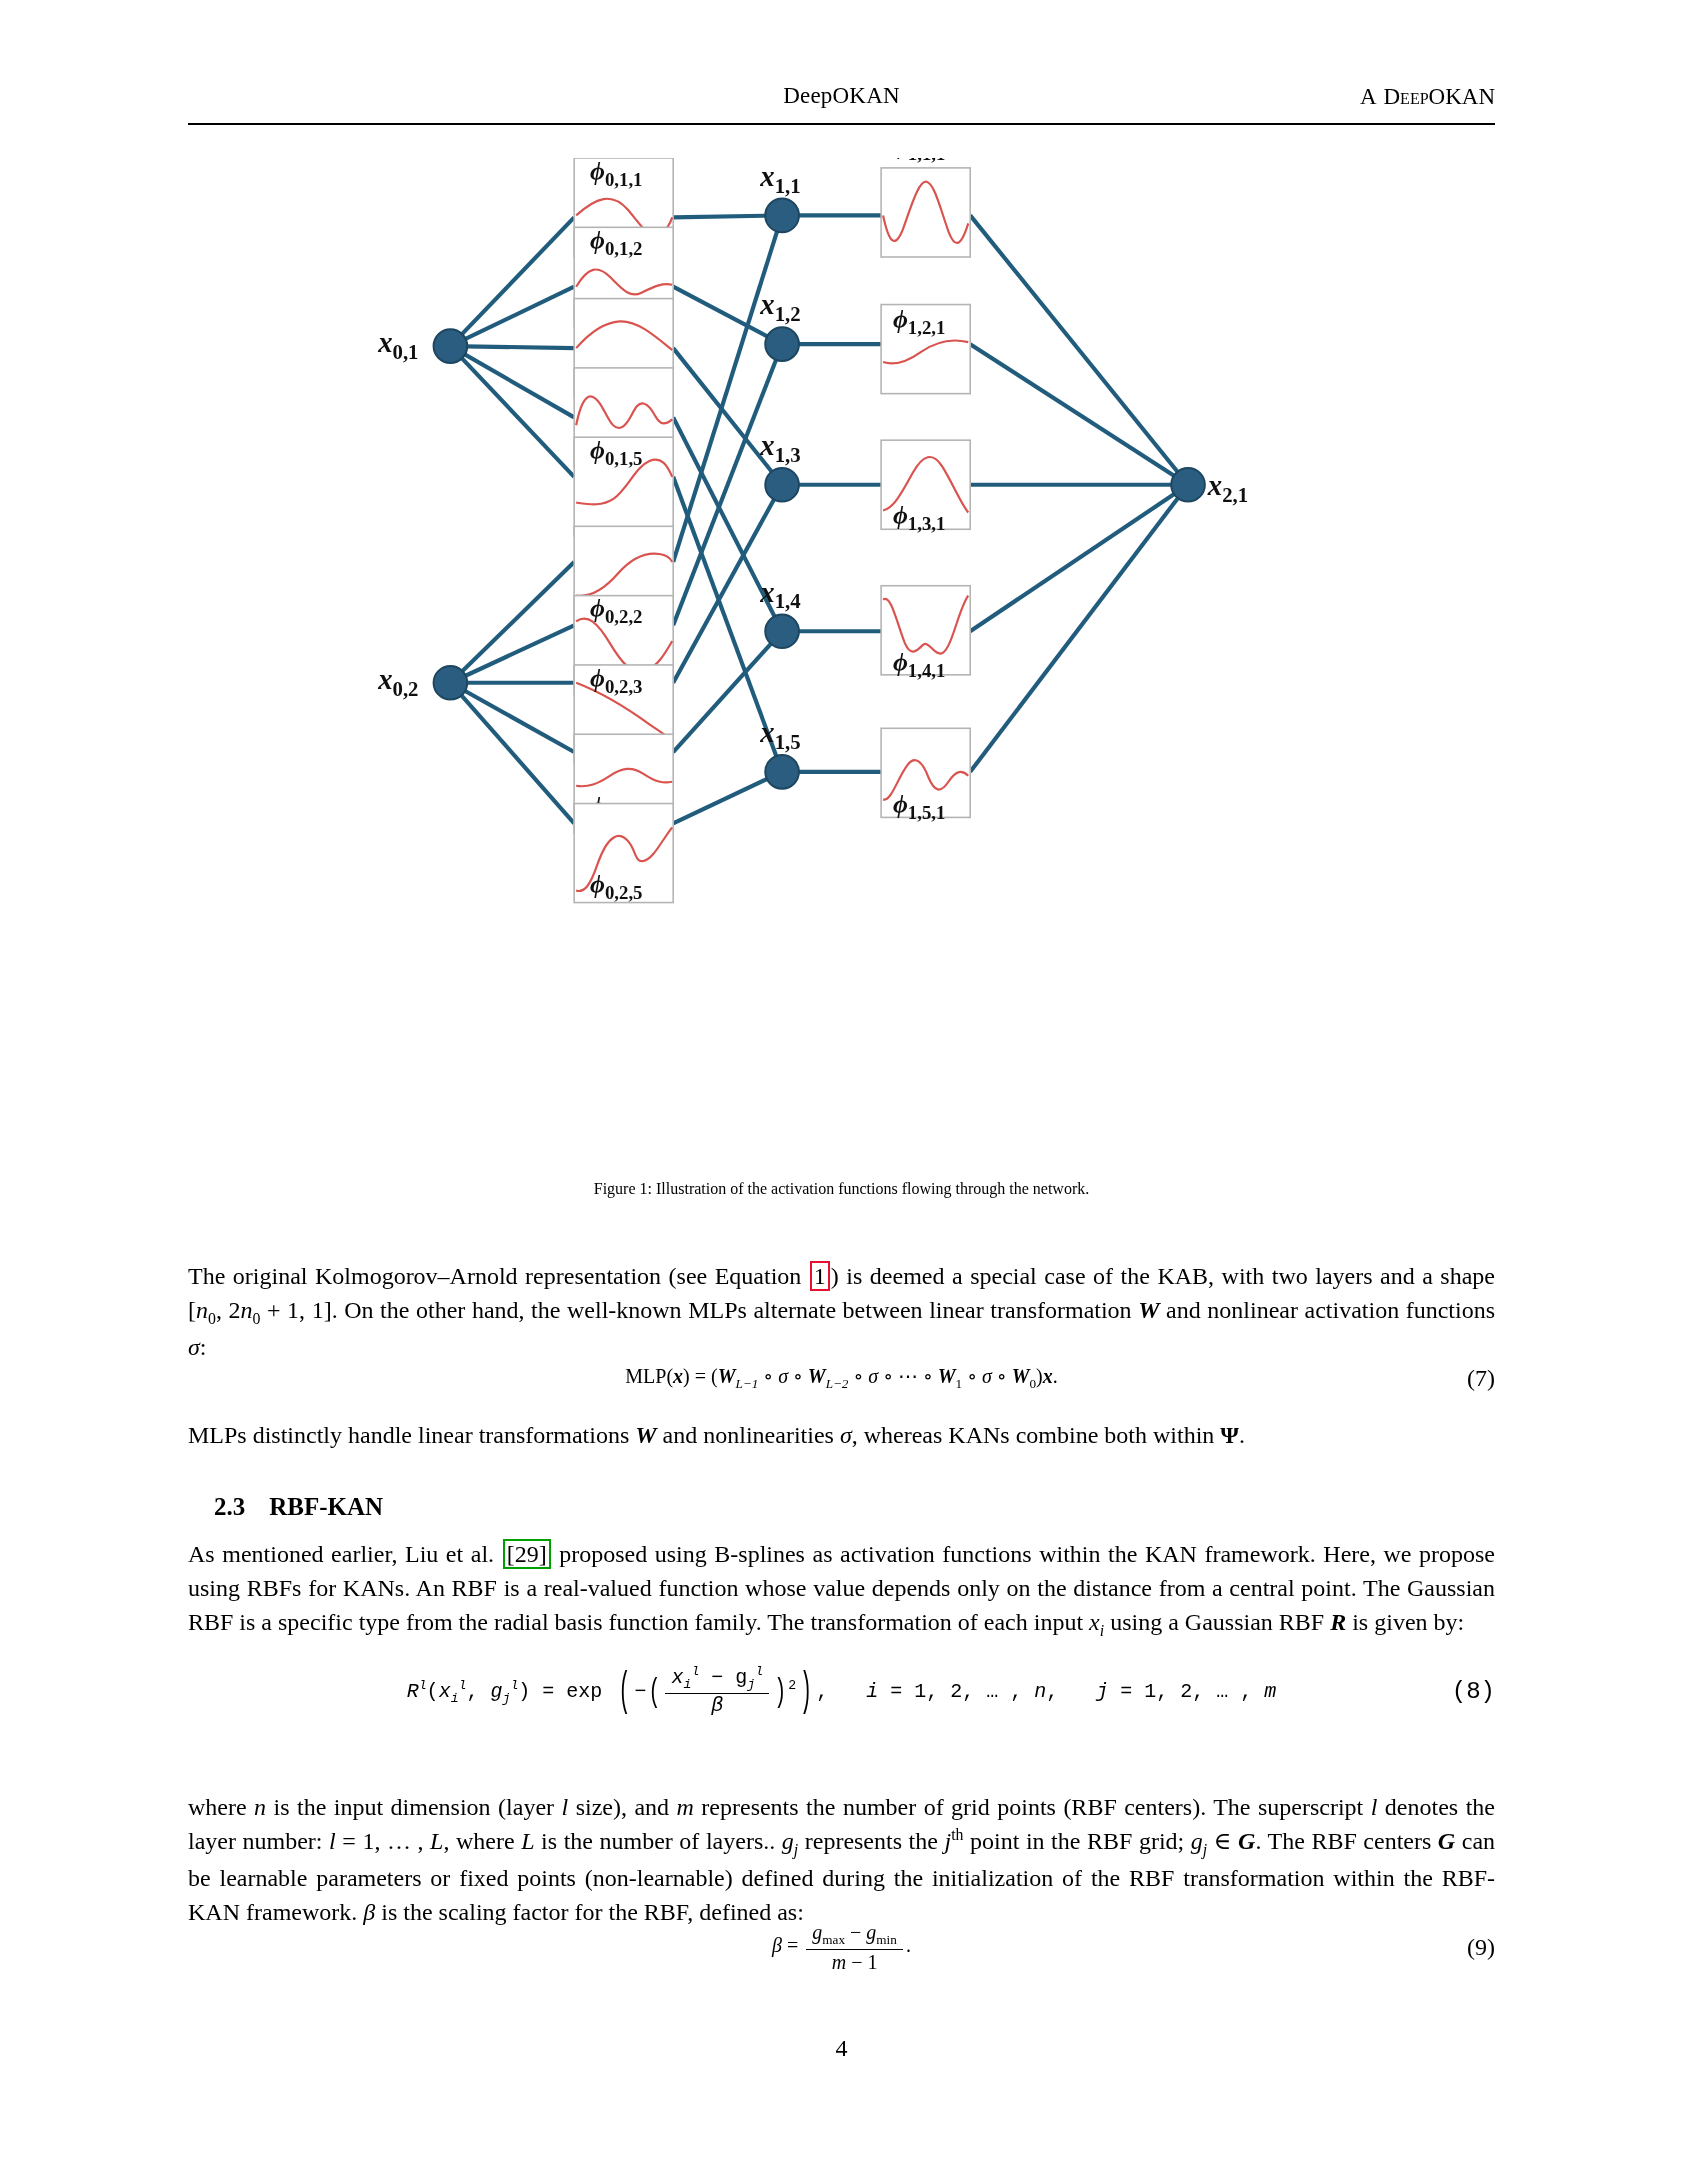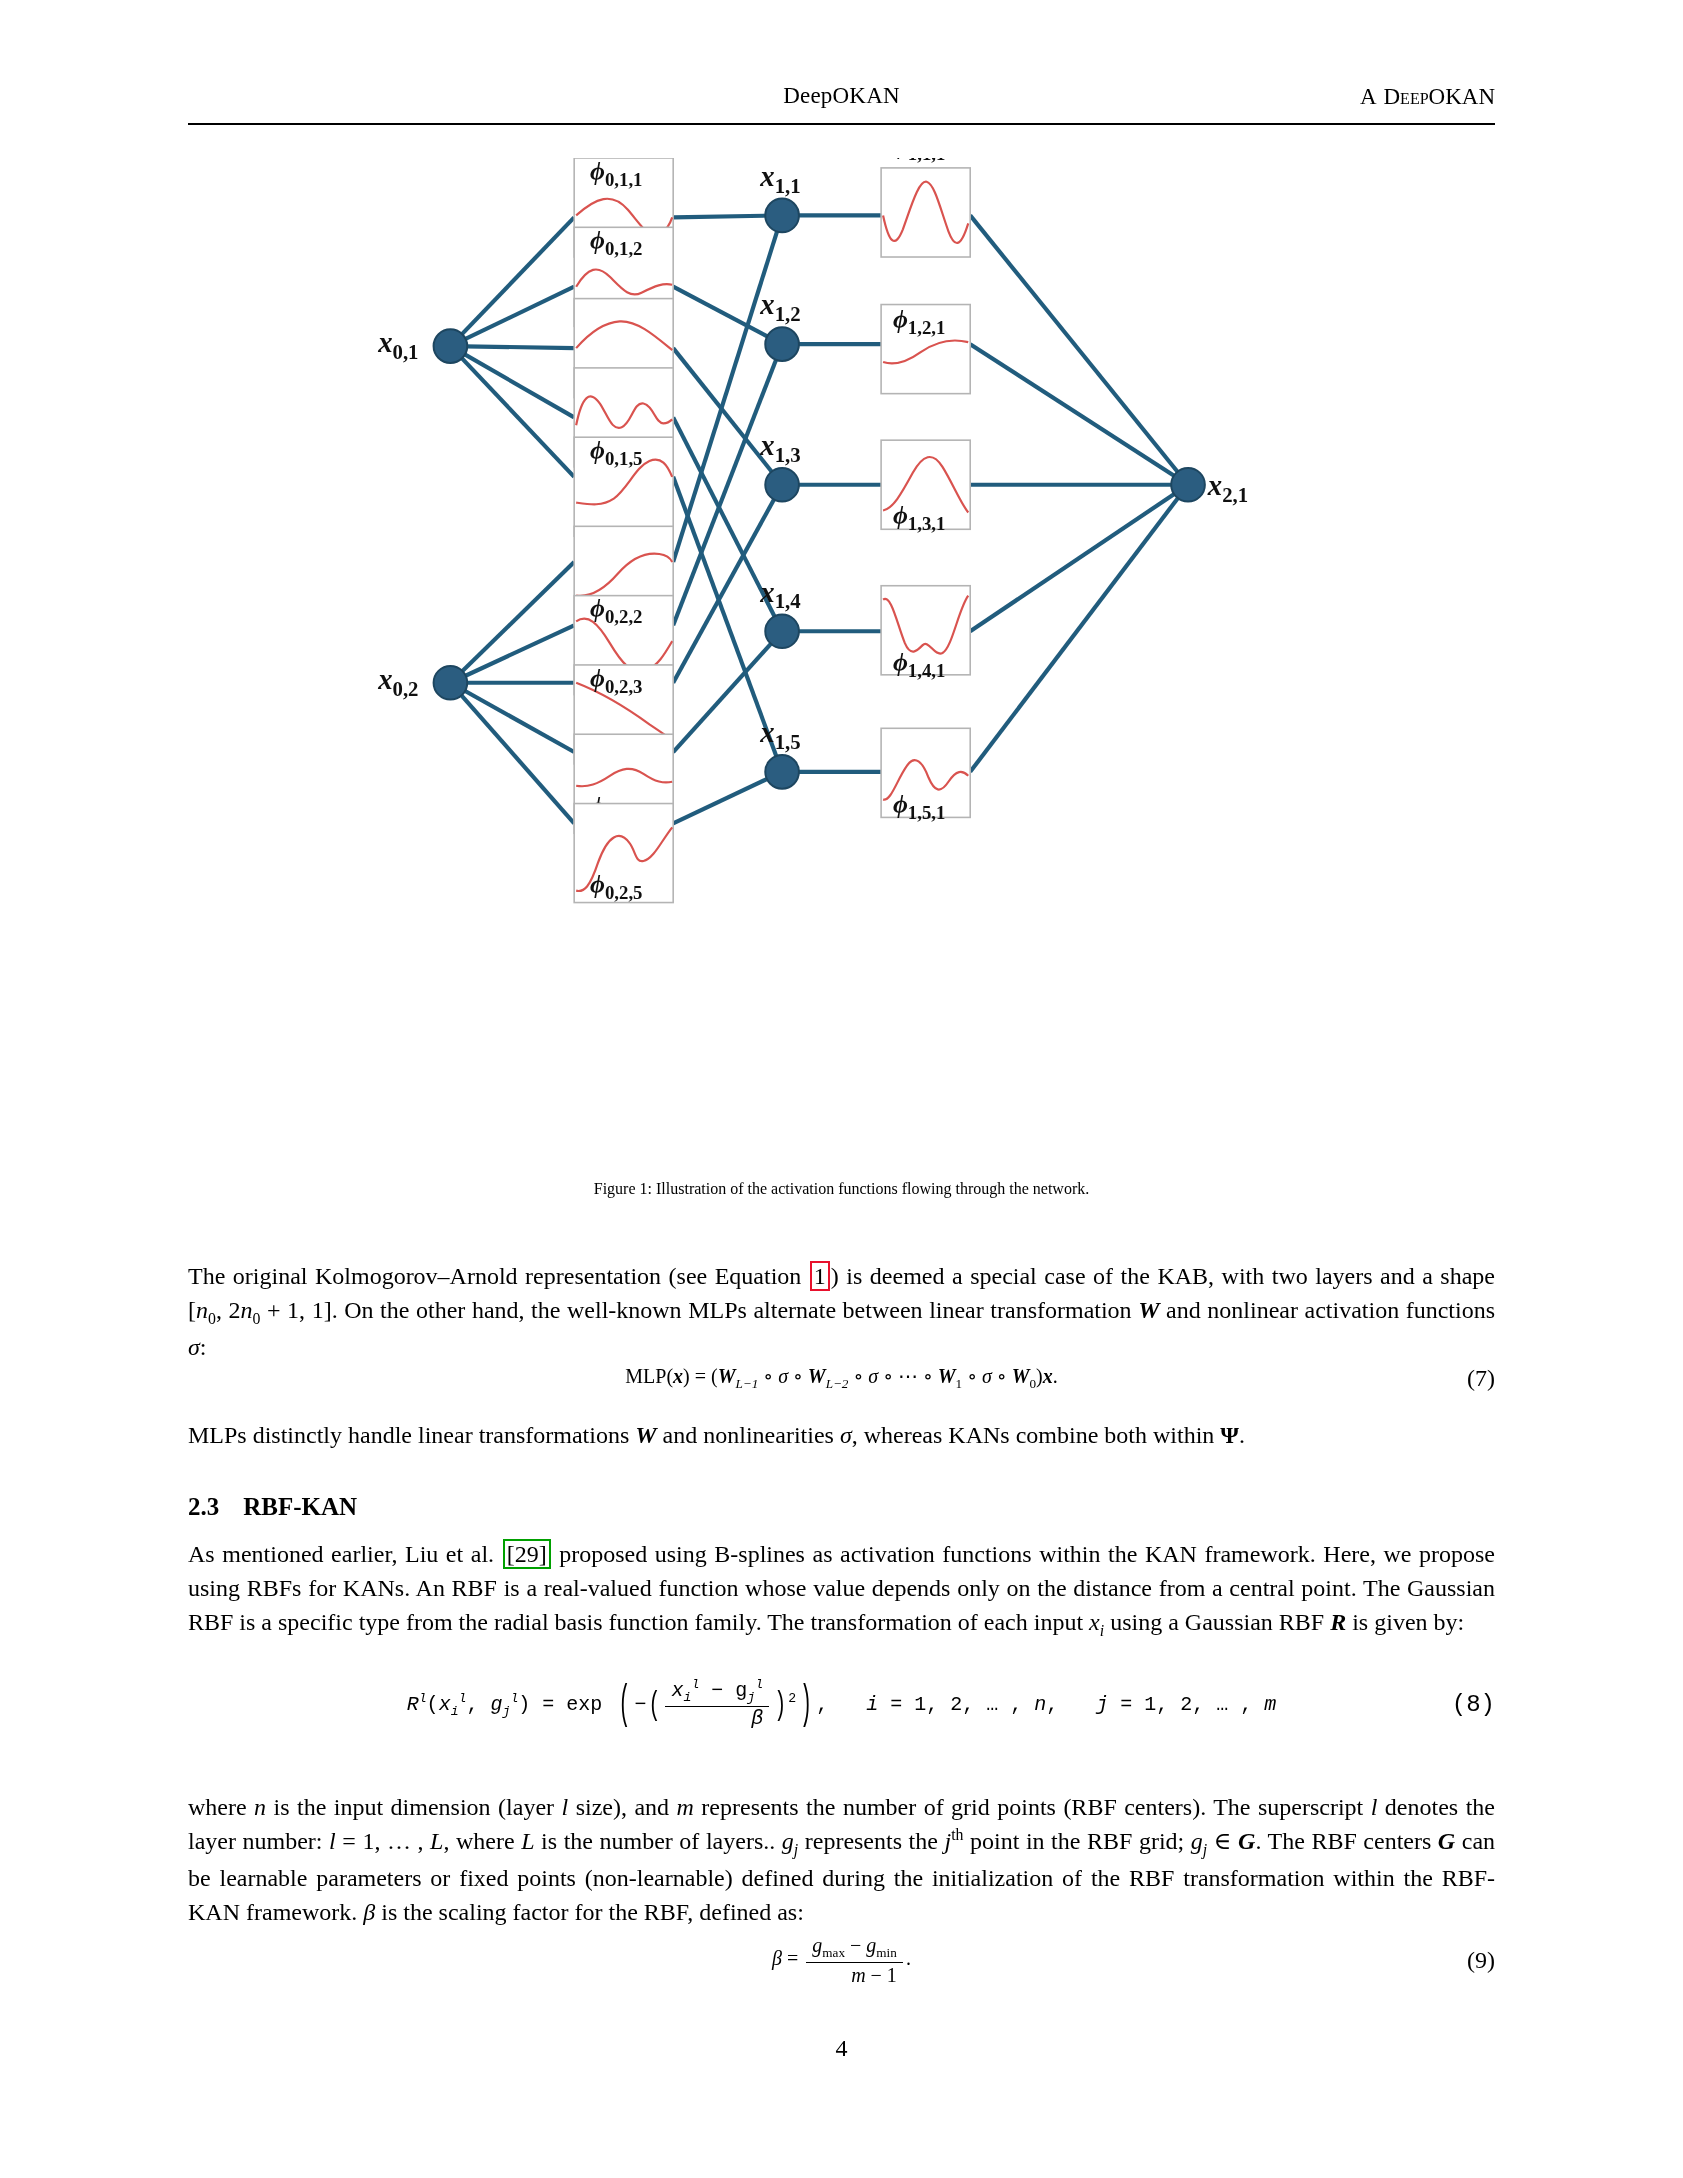--- a/index.html
+++ b/index.html
@@ -113,21 +113,21 @@
     text-align: justify;
   }
 
   .sec-head {
     position: absolute;
     left: 188px;
     width: 1307px;
     font-size: 25px;
     font-weight: bold;
   }
-  .sec-head .num { margin-right: 24px; }
+  .sec-head .num { margin-right: 24px; margin-left: 26px; }
 
   .eq-row {
     position: absolute;
     left: 188px;
     width: 1307px;
     display: flex;
     align-items: center;
     justify-content: center;
   }
   .eq-body {
@@ -144,23 +144,23 @@
   .mi { font-style: italic; }
   .mb { font-weight: bold; font-style: italic; }
   .mupb { font-weight: bold; font-style: normal; }
   .mrm { font-style: normal; }
   sub, sup { font-size: 0.66em; font-style: normal; }
   sub.it, sup.it { font-style: italic; }
 
   .frac {
     display: inline-block;
     vertical-align: middle;
-    text-align: right;
+    text-align: center;
     line-height: 1.12;
-    margin: 13px 3px;
+    margin: 0 3px;
   }
   .frac .num-part {
     display: block;
     padding: 0 6px 1px 6px;
     border-bottom: 1.6px solid #000;
   }
   .frac .den-part {
     display: block;
     padding: 1px 6px 0 6px;
   }

